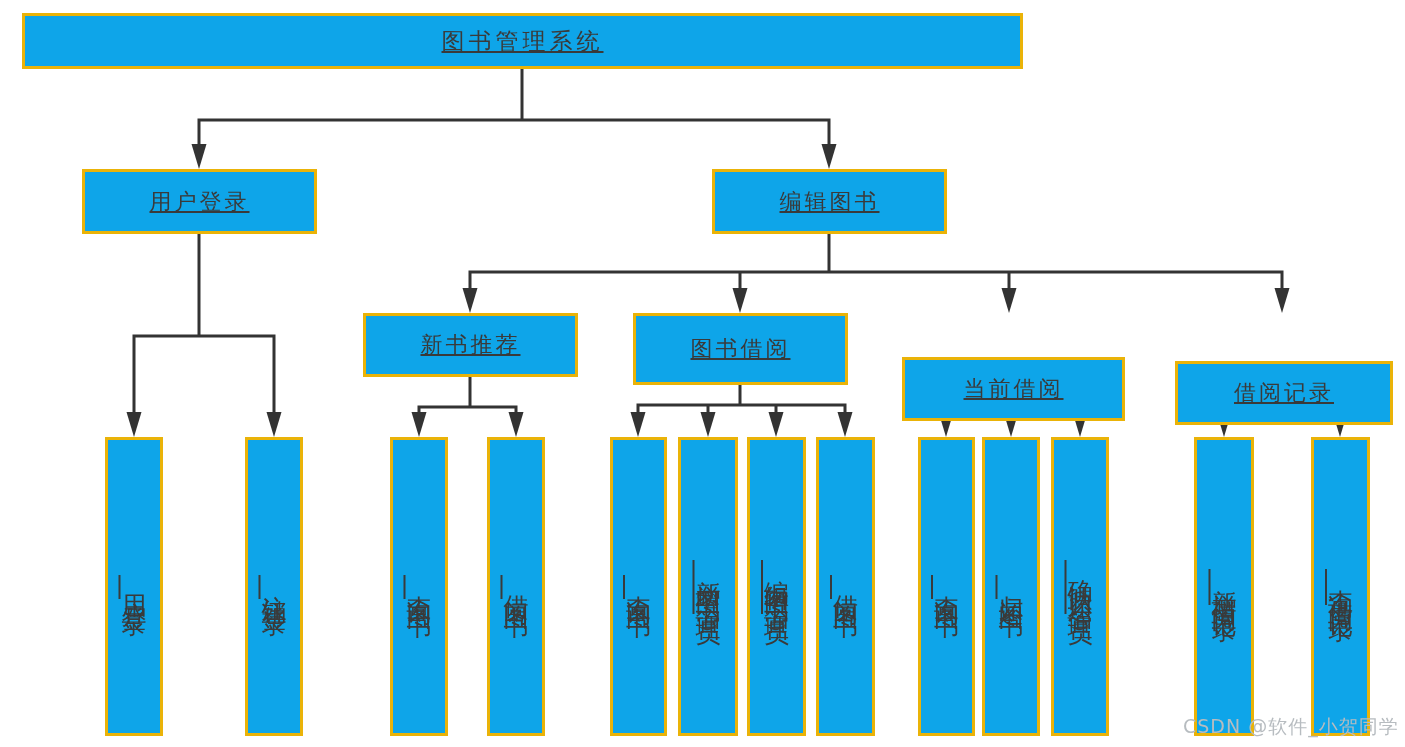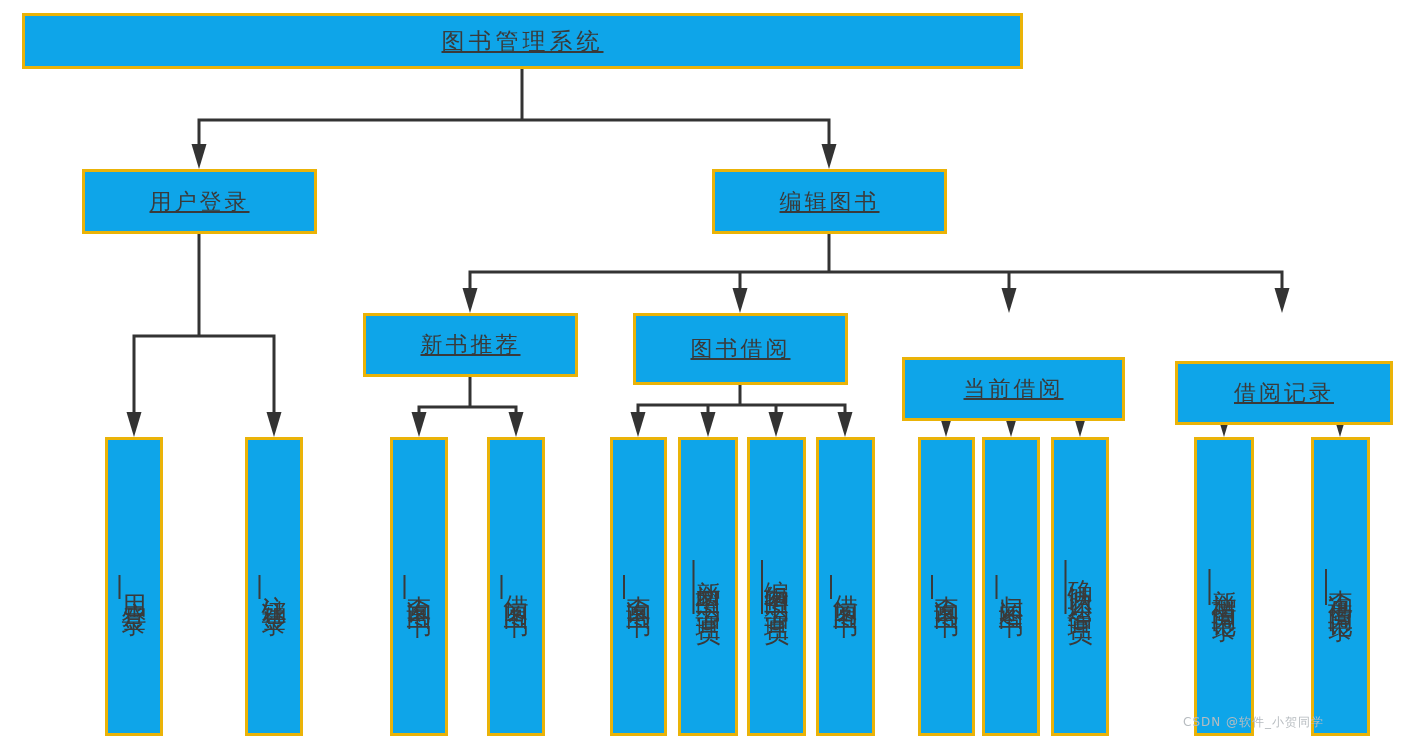--- a/index.html
+++ b/index.html
@@ -47,21 +47,21 @@
     text-orientation: mixed;
     font-size: 25px;
     line-height: 1;
     letter-spacing: 6px;
     white-space: normal;
   }
   .watermark {
     position: absolute;
     left: 1183px;
     top: 714px;
-    font-size: 12px;
+    font-size: 19px;
     letter-spacing: 1px;
     color: #b7bcc0;
     z-index: 5;
   }
 </style>
 </head>
 <body>
 
 <div class="stage">
 

